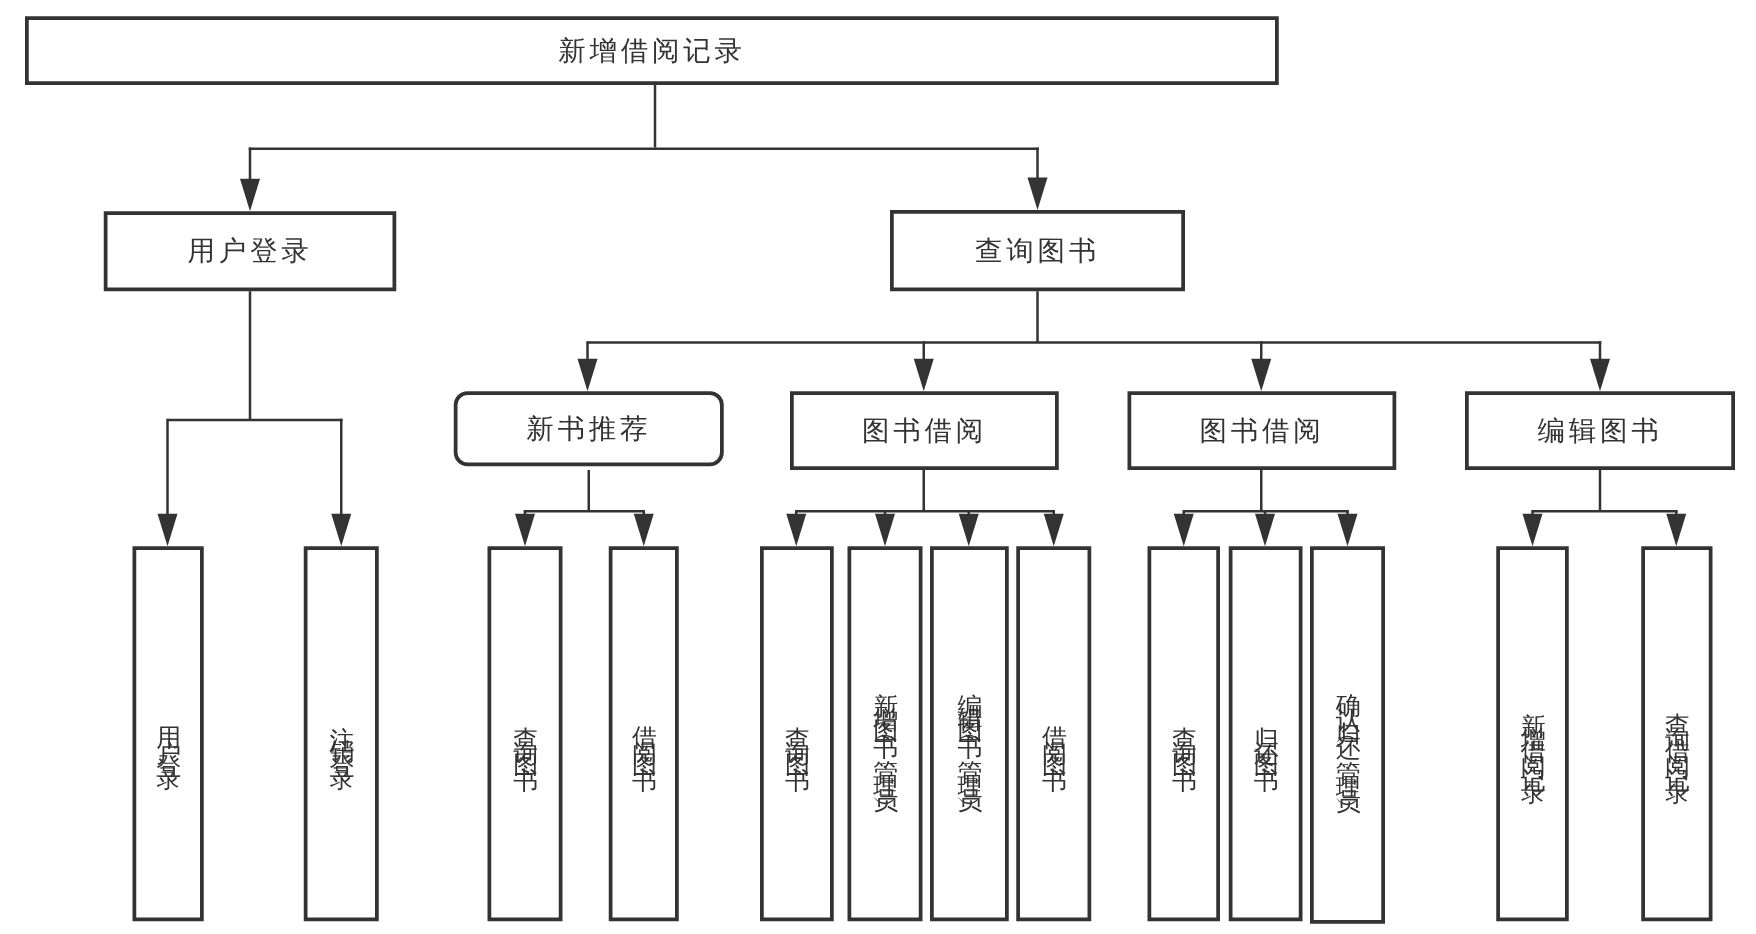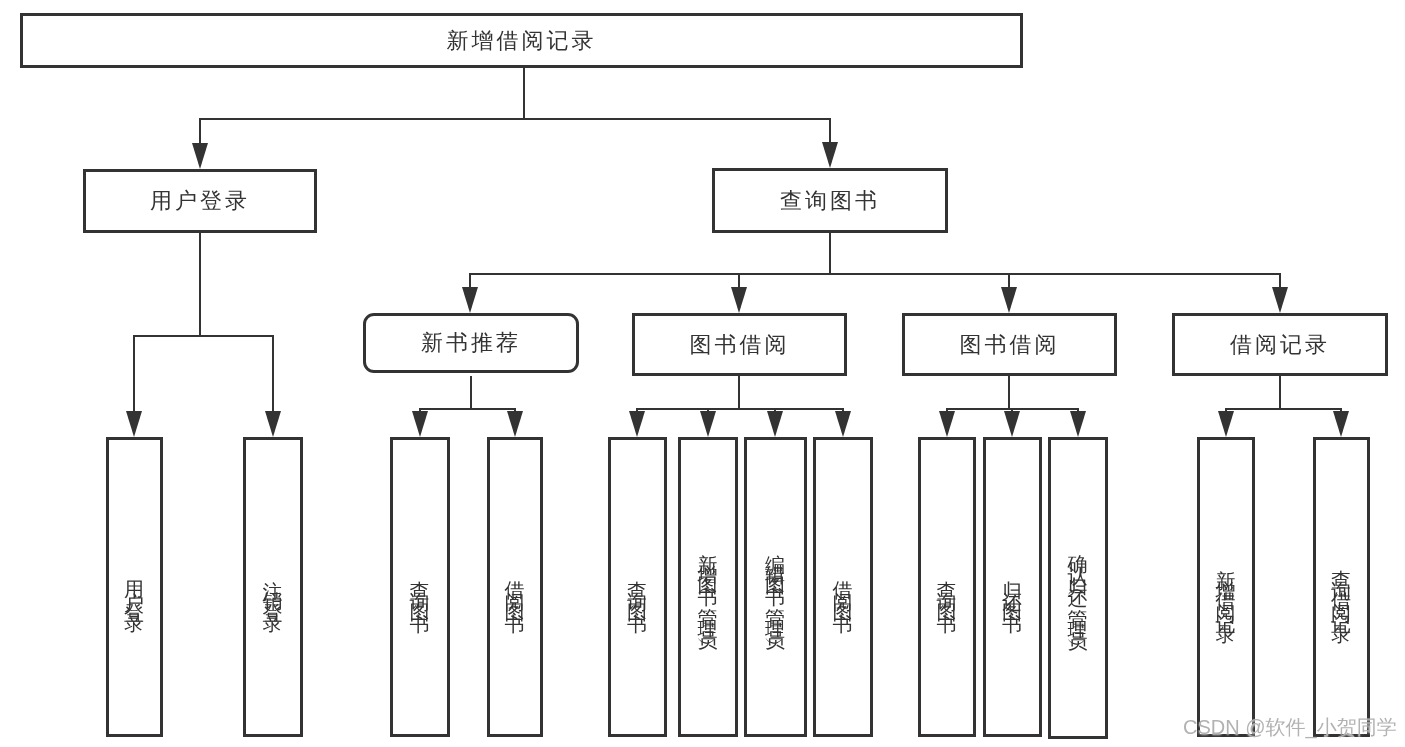--- a/index.html
+++ b/index.html
@@ -74,21 +74,21 @@
   <div class="box hbox" style="left:363px;top:313px;width:216px;height:60px;border-radius:11px;">
     <span>新书推荐</span>
   </div>
   <div class="box hbox" style="left:632px;top:313px;width:215px;height:63px;">
     <span>图书借阅</span>
   </div>
   <div class="box hbox" style="left:902px;top:313px;width:215px;height:63px;">
     <span>图书借阅</span>
   </div>
   <div class="box hbox" style="left:1172px;top:313px;width:216px;height:63px;">
-    <span>借阅记录</span>
+    <span>编辑图书</span>
   </div>
 
   <div class="vl" style="left:470px;top:376px;height:33px;"></div>
   <div class="hl" style="left:419px;top:408px;width:97px;"></div>
   <div class="vl" style="left:419px;top:408px;height:8px;"></div>
   <div class="arr" style="left:412px;top:411px;"></div>
   <div class="vl" style="left:514px;top:408px;height:8px;"></div>
   <div class="arr" style="left:507px;top:411px;"></div>
 
   <div class="vl" style="left:738px;top:376px;height:33px;"></div>
@@ -155,15 +155,14 @@
     <span>确认归还（管理员）</span>
   </div>
 
   <div class="box vbox" style="left:1197px;top:437px;width:58px;height:300px;">
     <span>新增借阅记录</span>
   </div>
   <div class="box vbox" style="left:1313px;top:437px;width:57px;height:300px;">
     <span>查询借阅记录</span>
   </div>
 
-  <div class="wm">CSDN @软件_小贺同学</div>
 
 </div>
 
 </body></html>

